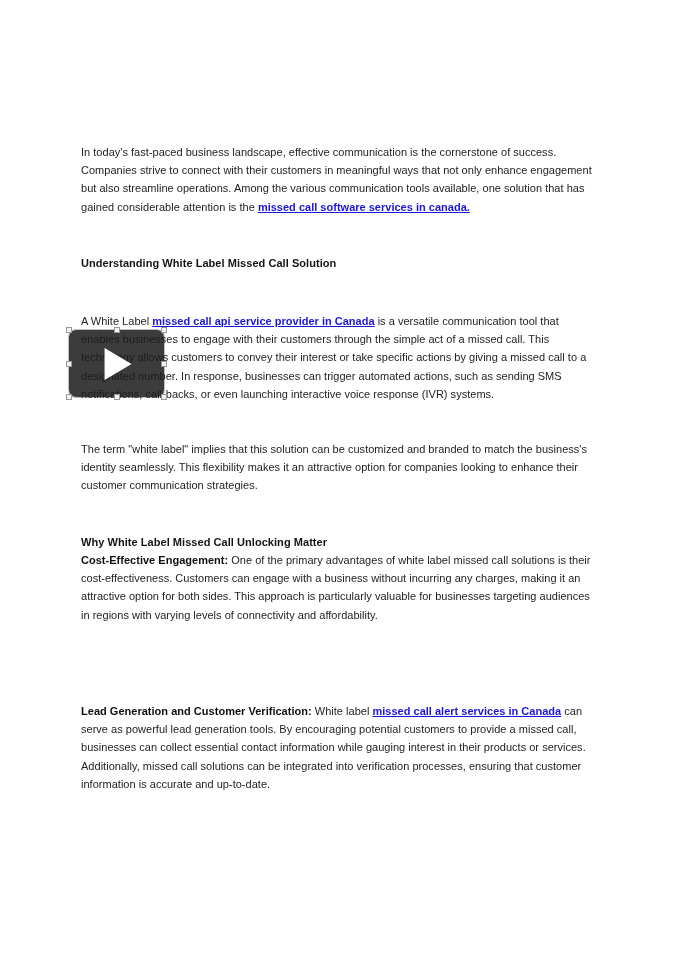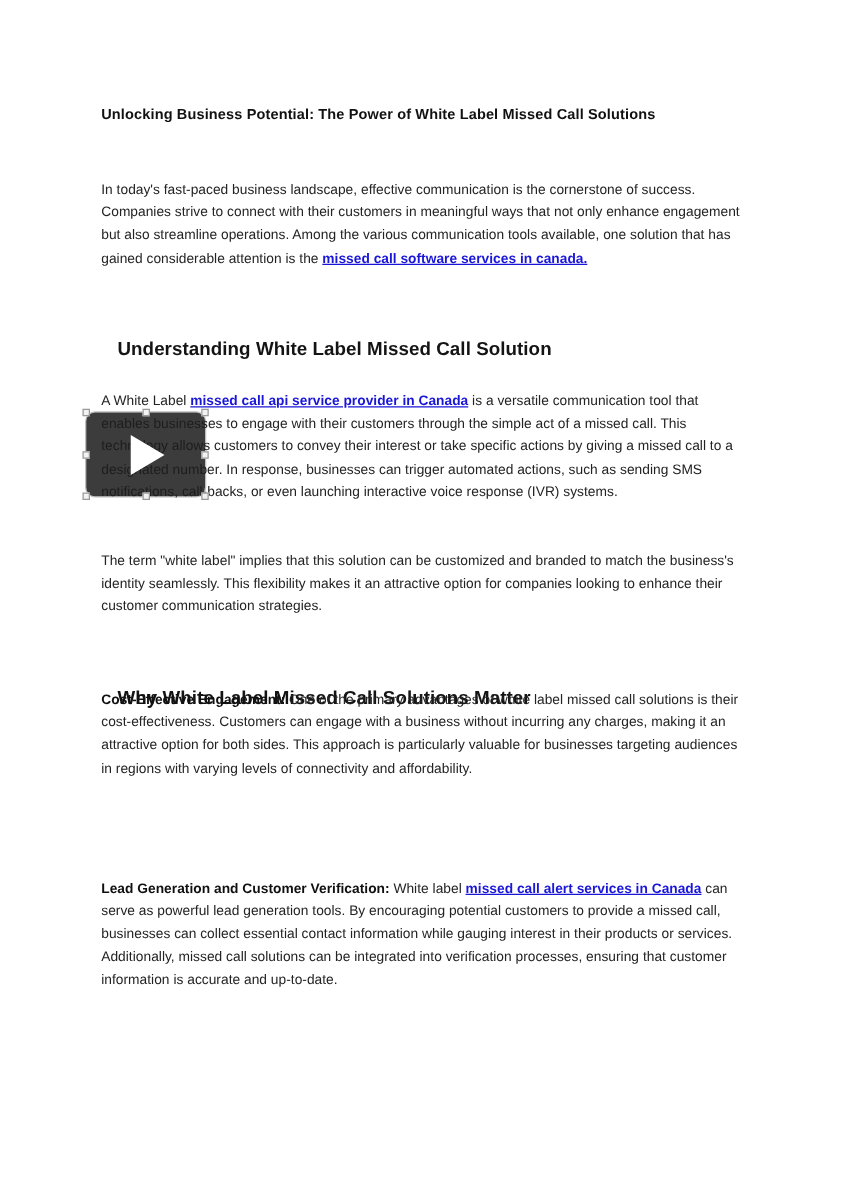--- a/index.html
+++ b/index.html
@@ -30,26 +30,26 @@
     font-size: 11.6px;
     font-weight: bold;
     letter-spacing: 0.12px;
     color: #111111;
     margin: 0 0 0 0;
     line-height: 1.35;
     white-space: nowrap;
   }
 
   .section-heading {
-    font-size: 15px;
+    font-size: 11px;
     font-weight: bold;
     color: #141414;
     line-height: 1.4;
     letter-spacing: 0.05px;
-    margin: 13px;
+    margin: 0;
   }
 
   p.para {
     font-size: 11px;
     line-height: 18.2px;
     color: #232323;
     margin: 0;
     letter-spacing: 0.02px;
     text-align: left;
   }
@@ -114,37 +114,36 @@
   .handle.tm { left: 50%; top: 0; margin-left: -3px; }
   .handle.bm { left: 50%; bottom: 0; margin-left: -3px; }
   .handle.ml { left: 0; top: 50%; margin-top: -3px; }
   .handle.mr { right: 0; top: 50%; margin-top: -3px; }
 </style>
 </head>
 <body>
 
 <div class="page">
 
-  <h1 class="doc-title blk" style="top:84px;">Unlocking Business Potential: The Power of White Label Missed Call Solutions</h1>
 
   <div class="blk" style="top:143px;">
     <p class="para"><span>In today's fast-paced business landscape, effective communication is the cornerstone of success. Companies strive to connect with their customers in meaningful ways that not only enhance engagement but also streamline operations. Among the various communication tools available, one solution that has gained considerable attention is the </span><a class="doclink" href="#">missed call software services in canada.</a></p>
   </div>
 
   <h2 class="section-heading blk" style="top:256px;">Understanding White Label Missed Call Solution</h2>
 
   <div class="blk" style="top:312px;">
     <p class="para"><span>A White Label </span><a class="doclink" href="#">missed call api service provider in Canada</a><span> is a versatile communication tool that enables businesses to engage with their customers through the simple act of a missed call. This technology allows customers to convey their interest or take specific actions by giving a missed call to a designated number. In response, businesses can trigger automated actions, such as sending SMS notifications, call-backs, or even launching interactive voice response (IVR) systems.</span></p>
   </div>
 
   <div class="blk" style="top:440px;">
     <p class="para">The term "white label" implies that this solution can be customized and branded to match the business's identity seamlessly. This flexibility makes it an attractive option for companies looking to enhance their customer communication strategies.</p>
   </div>
 
-  <h2 class="section-heading blk" style="top:535px;">Why White Label Missed Call Solutions Matter</h2>
+  <h2 class="section-heading blk" style="top:535px;">Why White Label Missed Call Unlocking Matter</h2>
 
   <div class="blk" style="top:551px;">
     <p class="para"><span class="lead">Cost-Effective Engagement:</span><span> One of the primary advantages of white label missed call solutions is their cost-effectiveness. Customers can engage with a business without incurring any charges, making it an attractive option for both sides. This approach is particularly valuable for businesses targeting audiences in regions with varying levels of connectivity and affordability.</span></p>
   </div>
 
   <div class="blk" style="top:702px;">
     <p class="para"><span class="lead">Lead Generation and Customer Verification:</span><span> White label </span><a class="doclink" href="#">missed call alert services in Canada</a><span> can serve as powerful lead generation tools. By encouraging potential customers to provide a missed call, businesses can collect essential contact information while gauging interest in their products or services. Additionally, missed call solutions can be integrated into verification processes, ensuring that customer information is accurate and up-to-date.</span></p>
   </div>
 
 

